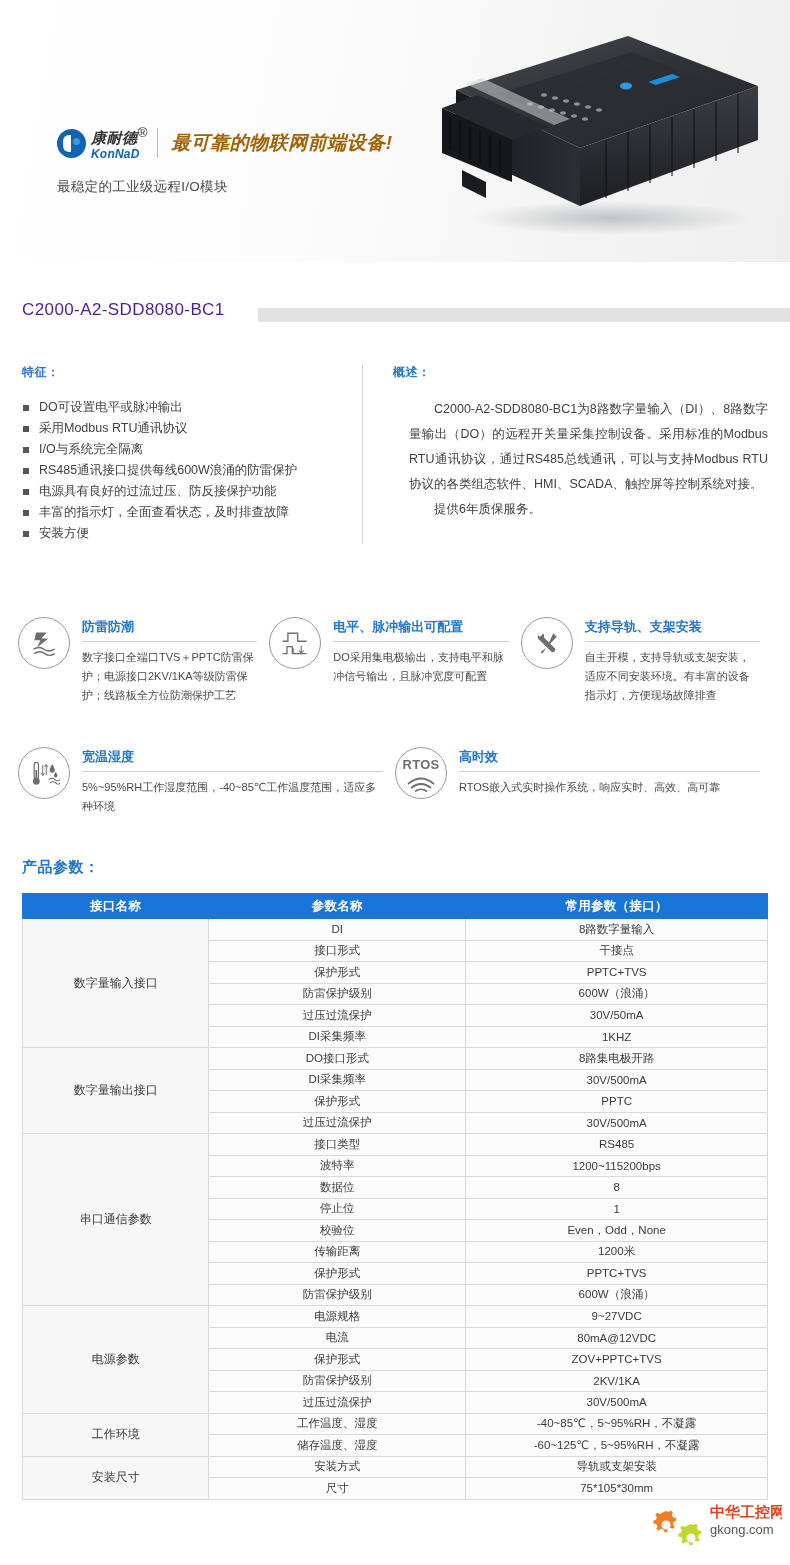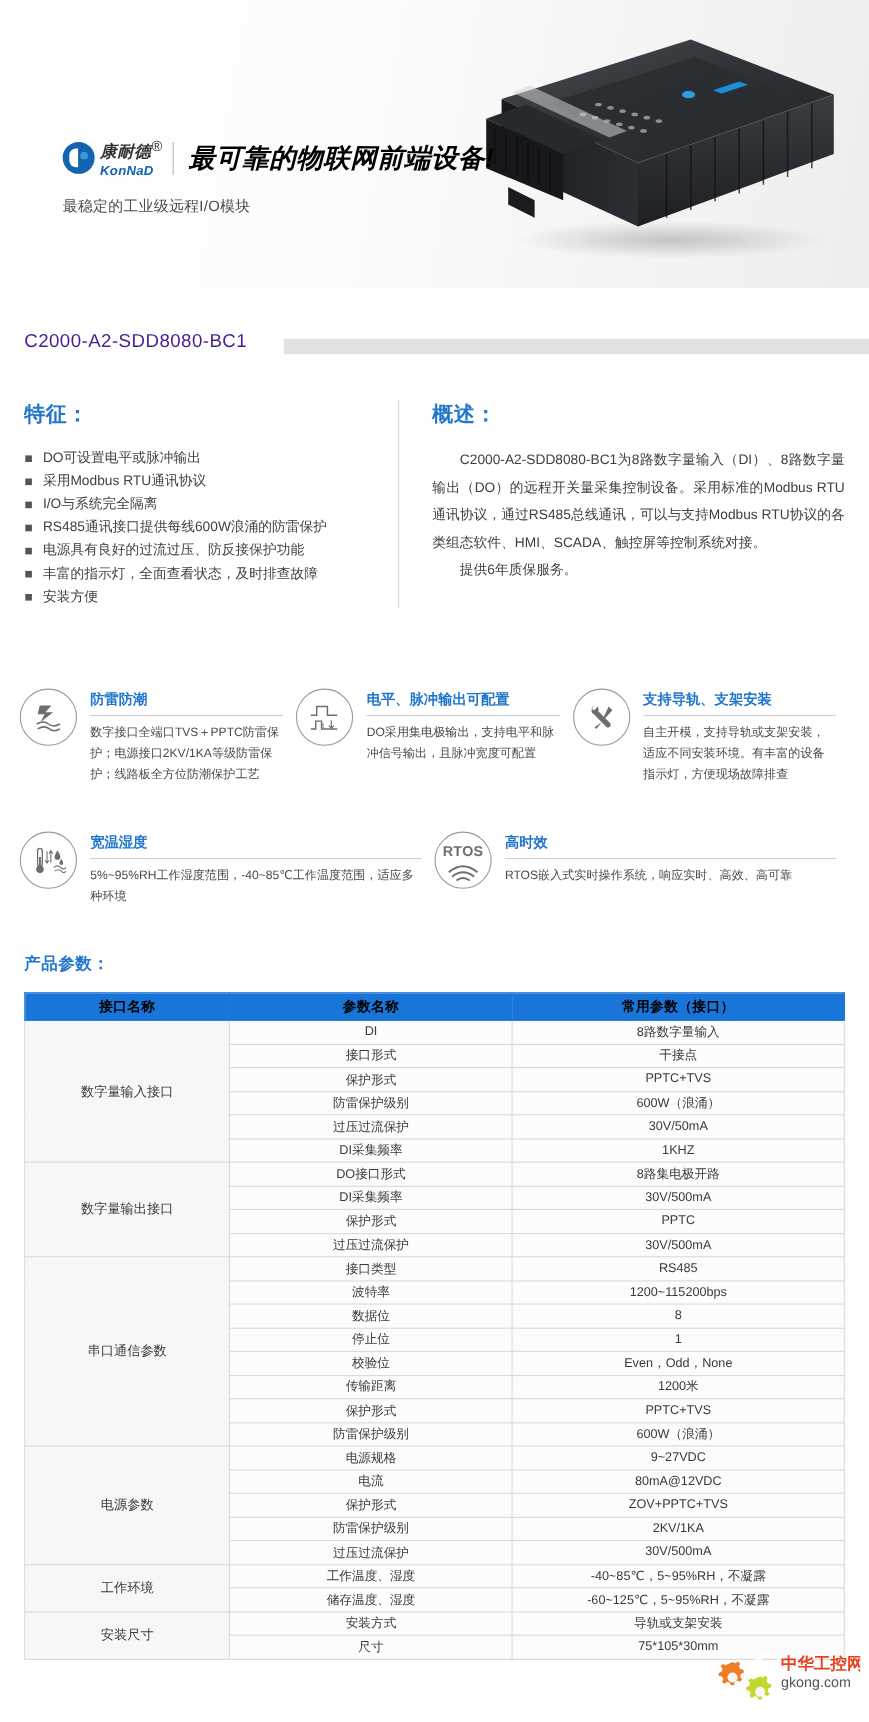--- a/index.html
+++ b/index.html
@@ -35,21 +35,21 @@
     width:7px; height:7px; border-radius:50%;
     background:#3e9ad6;
   }
   .logo-text { line-height: 1; }
   .logo-cn {
     font-size: 15px; font-weight: bold; color:#333;
     letter-spacing: .5px; position: relative;
   }
   .logo-en { font-size: 12px; font-weight: bold; color:#1263b0; letter-spacing:.2px; margin-top:2px;}
   .v-div { width:1px; height:30px; background:#bbb; margin:0 13px 0 10px; }
-  .slogan { font-size: 24px; font-weight: bold; color:#000000; letter-spacing:.5px; }
+  .slogan { font-size: 19px; font-weight: bold; color:#a16207; letter-spacing:.5px; }
   .subslogan { font-size: 13.5px; color:#4a4a4a; margin-top: 18px; letter-spacing:.3px; }
 
   
   .product-photo { position:absolute; right: 10px; top: 22px; width: 360px; height: 215px; }
 
   
   .title-row { position: relative; margin-top: 30px; height: 34px; }
   .prod-title {
     position:absolute; left: 22px; top: 0;
     font-size: 17px; color:#4c1d95; letter-spacing:.4px;
@@ -57,35 +57,35 @@
   .title-bar {
     position:absolute; left: 258px; top: 8px; right: 0; height: 14px;
     background:#e2e2e2;
   }
 
   
   .two-col { display:flex; margin-top: 30px; padding: 0 22px 0 22px; }
   .col-left { width: 340px; padding-right: 16px; }
   .col-right { flex:1; border-left:1px solid #d6d6d6; padding-left: 30px; }
   .sec-head {
-    font-size: 19px; font-weight:bold; color:#2176cd; letter-spacing:.5px;
+    font-size: 12px; font-weight:bold; color:#2176cd; letter-spacing:.5px;
     margin-bottom: 16px;
   }
   .feat-list { list-style:none; }
   .feat-list li {
     font-size: 12.5px; color:#404040; line-height: 21px;
     padding-left: 17px; position:relative;
   }
   .feat-list li::before {
     content:""; position:absolute; left:1px; top:8px;
     width:6px; height:6px; background:#555;
   }
   .ov-p {
     font-size: 12.5px; color:#404040; line-height: 25px;
-    text-align: justify; text-indent: 2em;
+    text-align: justify; text-indent: 2em; margin-left: 16px;
   }
 
   
   .cards { margin-top: 73px; padding: 0 18px; }
   .card-row { display:flex; margin-bottom: 42px; }
   .card { flex: 1 1 0; display:flex; padding-right: 12px; }
   .card-ic {
     width: 52px; height: 52px; border-radius:50%;
     border: 1px solid #9a9a9a; flex:0 0 auto; margin-right: 12px;
     display:flex; align-items:center; justify-content:center;
@@ -107,21 +107,21 @@
   .params { padding: 0 22px; margin-top: 4px; }
   .params-head {
     font-size: 15px; font-weight:bold; color:#2176cd;
     margin-bottom: 16px; letter-spacing:.5px;
   }
   table.spec {
     width: 100%; border-collapse: collapse;
     table-layout: fixed;
   }
   table.spec th {
-    background:#1976d8; color:#000000; font-size:12.5px; font-weight:bold;
+    background:#1976d8; color:#ffffff; font-size:12.5px; font-weight:bold;
     height: 25px; border:1px solid #1976d8; letter-spacing:.3px;
   }
   table.spec td {
     border:1px solid #d9d9d9; font-size:11.5px; color:#3a3a3a;
     height: 21.5px; text-align:center; background:#fcfcfc;
   }
   table.spec td.grp { background:#f7f7f7; font-size:12px; }
   col.c1 { width: 25%; }
   col.c2 { width: 34.5%; }
   col.c3 { width: 40.5%; }

